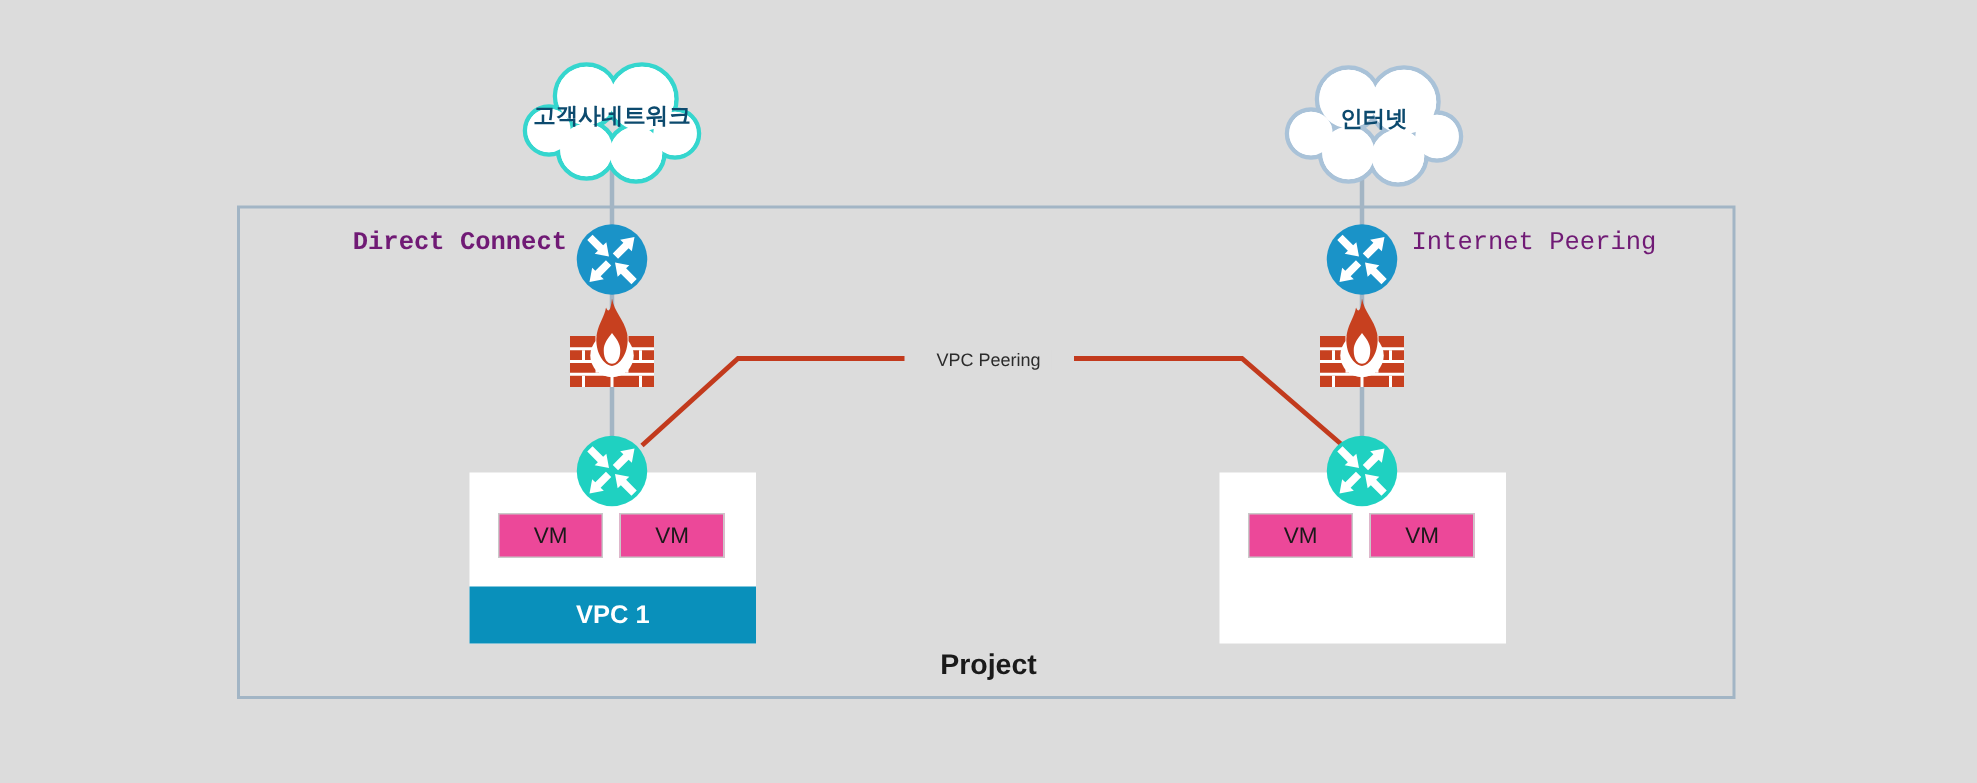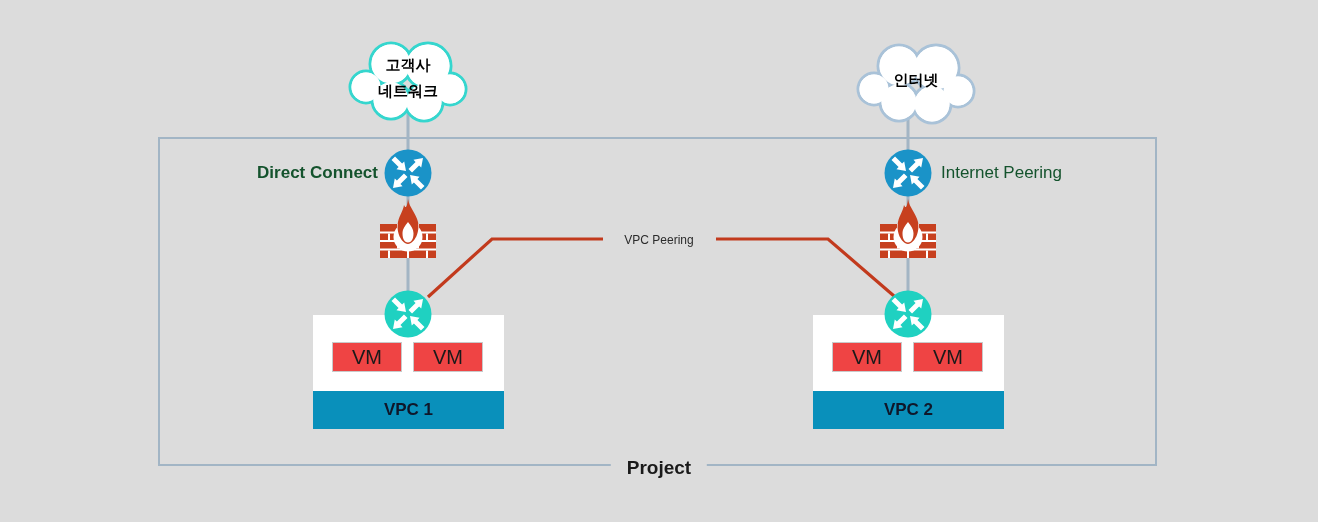--- a/index.html
+++ b/index.html
@@ -15,21 +15,21 @@
   
   .project-box {
     position: absolute;
     left: 158px; top: 137px;
     width: 999px; height: 329px;
     border: 2px solid #a2b5c5;
     z-index: 0;
   }
   .project-label {
     position: absolute;
-    left: 659px; top: 468px;
+    left: 659px; top: 444px;
     transform: translate(-50%, -50%);
     font-size: 19px; font-weight: bold; color: #1a1a1a;
     background: #dcdcdc;
     padding: 2px 16px;
     z-index: 5;
     white-space: nowrap;
   }
 
   
   svg.lines {
@@ -43,44 +43,44 @@
     position: absolute;
     width: 126px; height: 96px;
     z-index: 3;
   }
   .cloud-customer { left: 345px; top: 34px; }
   .cloud-internet { left: 853px; top: 36px; }
   .cloud svg { position: absolute; left: 0; top: 0; }
   .cloud-text {
     position: absolute; left: 0; top: 0;
     width: 126px; height: 88px;
-    display: flex; flex-direction: column;
+    display: flex; flex-direction: row;
     align-items: center; justify-content: center;
-    font-size: 15px; font-weight: bold; color: #000000;
+    font-size: 15px; font-weight: bold; color: #0c4a6e;
     line-height: 26px;
     z-index: 4; text-align: center;
   }
 
   
   .node-icon { position: absolute; width: 48px; height: 48px; z-index: 3; }
   .gw-left    { left: 384px; top: 149px; }
   .gw-right   { left: 884px; top: 149px; }
   .vpcrt-left { left: 384px; top: 290px; }
   .vpcrt-right{ left: 884px; top: 290px; }
 
   
   .firewall { position: absolute; width: 56px; height: 62px; z-index: 3; }
   .fw-left  { left: 380px; top: 198px; }
   .fw-right { left: 880px; top: 198px; }
 
   
   .gw-label {
-    position: absolute; top: 163px;
-    font-size: 17px; color: #14532d;
-    z-index: 4; white-space: nowrap;
+    position: absolute; top: 153px;
+    font-size: 17px; color: #701a75;
+    z-index: 4; white-space: nowrap; font-family: Liberation Mono, monospace;
   }
   .gw-label-left { left: 150px; width: 228px; text-align: right; font-weight: bold; }
   .gw-label-right { left: 941px; font-weight: 400; }
 
   
   .peering-label {
     position: absolute; left: 659px; top: 240px;
     transform: translate(-50%, -50%);
     font-size: 12px; color: #2b2b2b;
     background: #dcdcdc; padding: 0 8px;
@@ -96,32 +96,32 @@
   }
   .vpc1 { left: 313px; }
   .vpc2 { left: 813px; }
   .vm-row {
     position: absolute; left: 0; top: 27px;
     width: 191px; height: 30px;
   }
   .vm-box {
     position: absolute; top: 0;
     width: 70px; height: 30px;
-    background: #ef4444; border: 1px solid #c9c9c9;
+    background: #ec4899; border: 1px solid #c9c9c9;
     display: flex; align-items: center; justify-content: center;
-    font-size: 20px; color: #1a1a1a;
+    font-size: 15px; color: #1a1a1a;
   }
   .vm-1 { left: 19px; }
   .vm-2 { left: 100px; }
   .vpc-bar {
     position: absolute; left: 0; bottom: 0;
     width: 191px; height: 38px;
     background: #0990bb;
     display: flex; align-items: center; justify-content: center;
-    font-size: 17px; font-weight: bold; color: #0f172a;
+    font-size: 17px; font-weight: bold; color: #ffffff;
   }
 </style>
 </head>
 <body>
 
 <div class="canvas">
 
   <div class="project-box"></div>
 
   <svg class="lines" viewBox="0 0 1318 522">
@@ -284,18 +284,17 @@
       <div class="vm-box vm-2">VM</div>
     </div>
     <div class="vpc-bar">VPC 1</div>
   </div>
 
   <div class="vpc-box vpc2">
     <div class="vm-row">
       <div class="vm-box vm-1">VM</div>
       <div class="vm-box vm-2">VM</div>
     </div>
-    <div class="vpc-bar">VPC 2</div>
   </div>
 
   <div class="project-label">Project</div>
 
 </div>
 
 </body></html>

